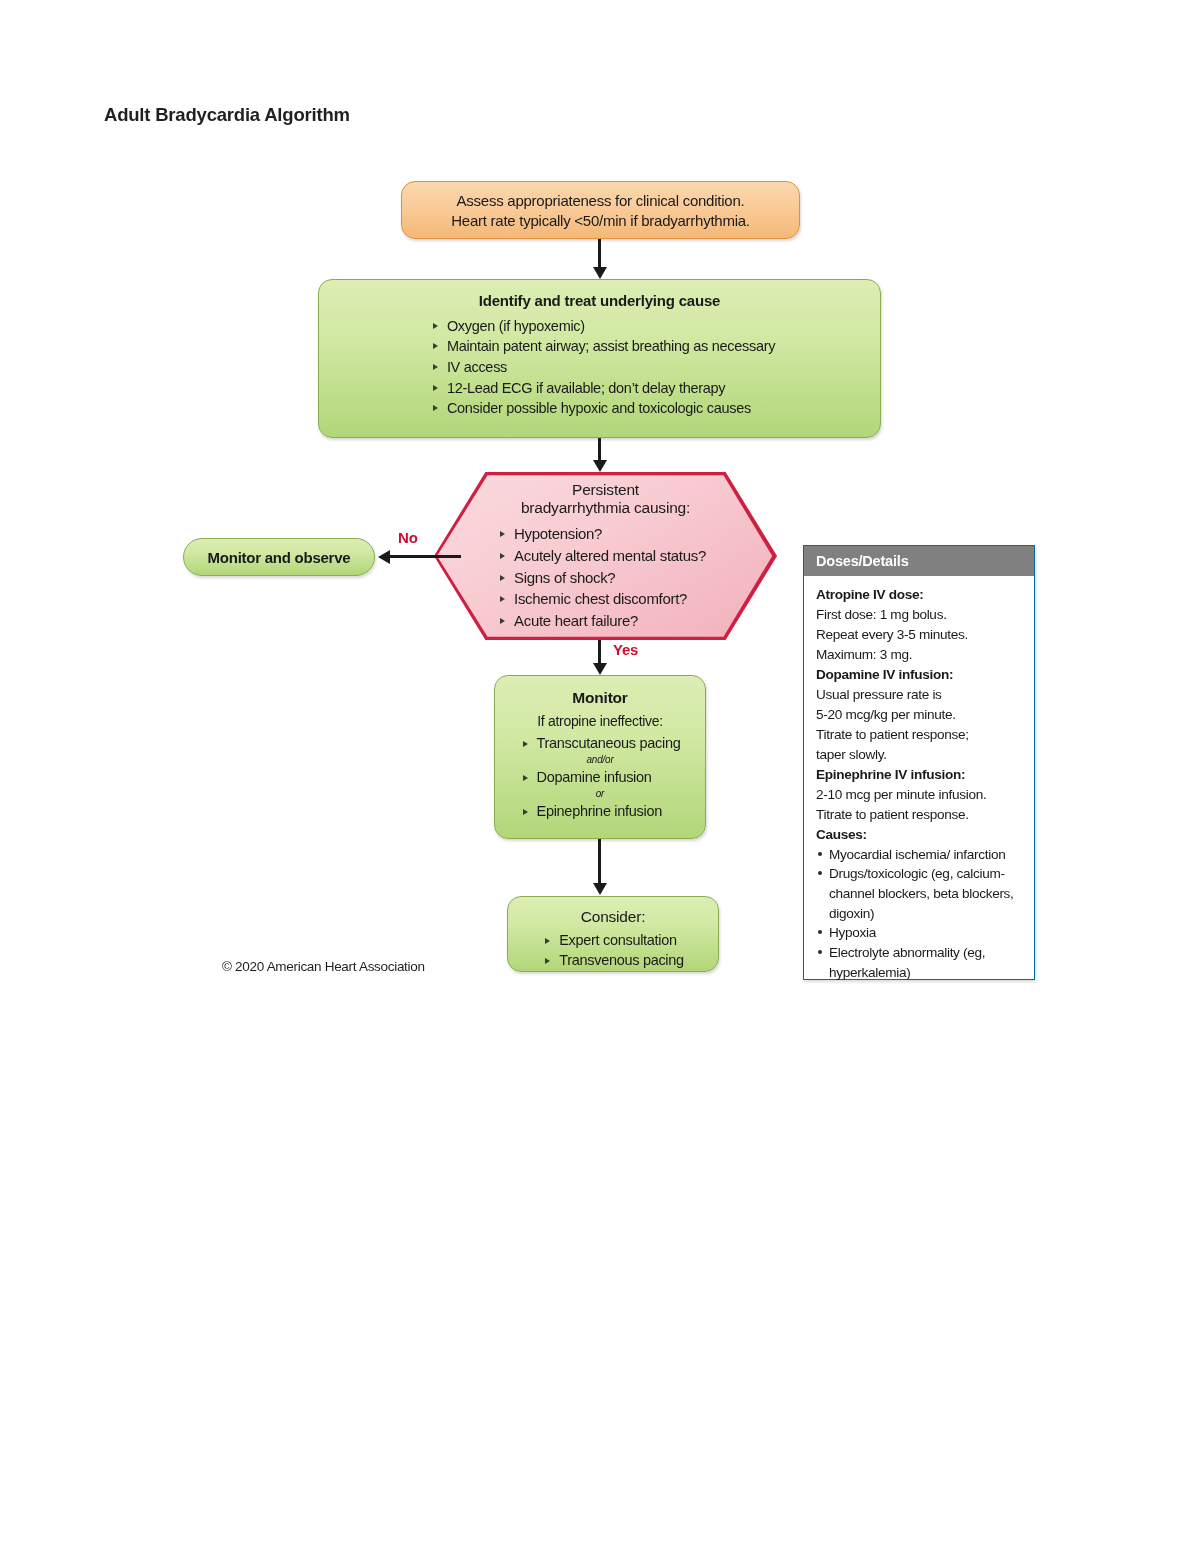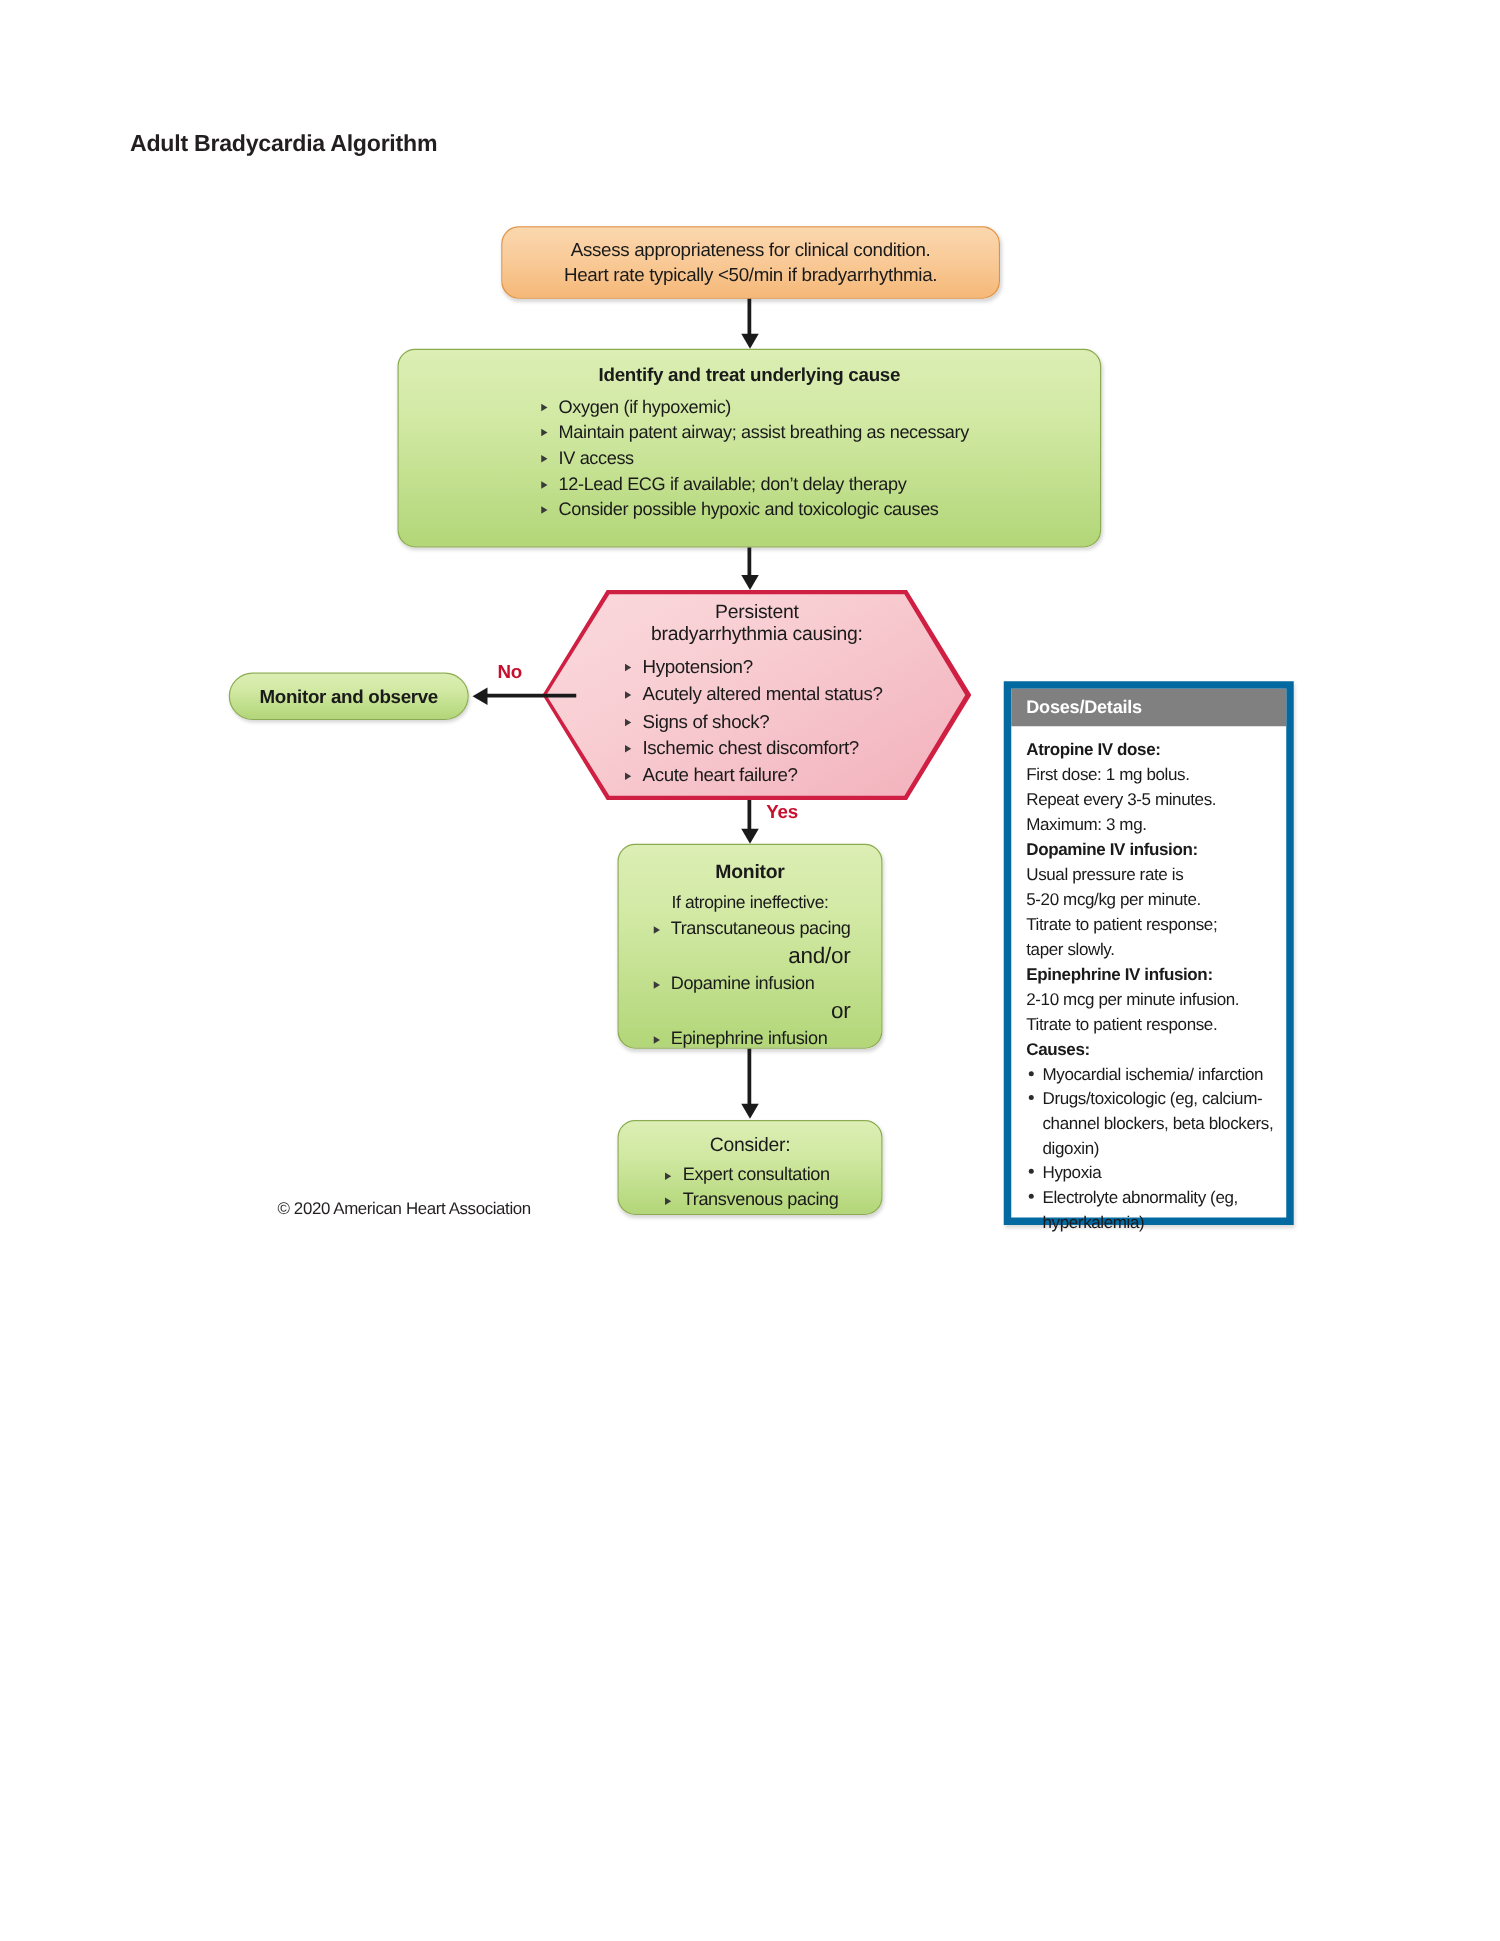--- a/index.html
+++ b/index.html
@@ -82,22 +82,23 @@
     left: 3px;
     top: 7px;
     width: 0; height: 0;
     border-left: 5px solid #3a3a3a;
     border-top: 3.4px solid transparent;
     border-bottom: 3.4px solid transparent;
   }
 
   .sub-conn {
     display: block;
-    text-align: right;
-    font-size: 18px;
+    text-align: center;
+    font-style: italic;
+    font-size: 10px;
     letter-spacing: -0.2px;
     line-height: 1.3;
   }
 
   
   #box-assess {
     left: 401px; top: 181px; width: 399px; height: 58px;
     padding-top: 9px;
   }
 
@@ -154,21 +155,21 @@
     left: 494px; top: 675px; width: 212px; height: 164px;
     padding-top: 12px;
   }
   #box-atropine .node-title { display:block; font-size: 15.5px; font-weight: bold; }
   #box-atropine .lead { display:block; font-size: 14px; letter-spacing:-0.3px; margin-top: 4px; }
   #box-atropine .inner { display: inline-block; text-align: left; margin-top: 1px; }
   #box-atropine ul.bullets > li { font-size: 14.5px; line-height: 1.3; }
 
   
   #box-consider {
-    left: 494px; top: 896px; width: 212px; height: 76px;
+    left: 507px; top: 896px; width: 212px; height: 76px;
     padding-top: 10px;
   }
   #box-consider .node-title { display:block; font-size: 15.5px; font-weight: normal; }
   #box-consider .inner { display:inline-block; text-align: left; margin-top: 2px; }
   #box-consider ul.bullets > li { font-size: 14.5px; line-height: 1.33; }
 
   
   .arrow-v {
     position: absolute;
     width: 3px;
@@ -207,21 +208,21 @@
     color: #c8102e;
     font-weight: bold;
     font-size: 15px;
     letter-spacing: -0.2px;
   }
 
   
   #doses-panel {
     position: absolute;
     left: 803px; top: 545px; width: 232px; height: 435px;
-    border: 6px solid #0369a1;
+    border: 1px solid #0369a1;
     background: #ffffff;
     box-sizing: border-box;
     box-shadow: 1px 2px 3px rgba(0,0,0,0.15);
   }
   #doses-header {
     background: #808080;
     color: #ffffff;
     font-weight: bold;
     font-size: 14.5px;
     letter-spacing: -0.2px;

